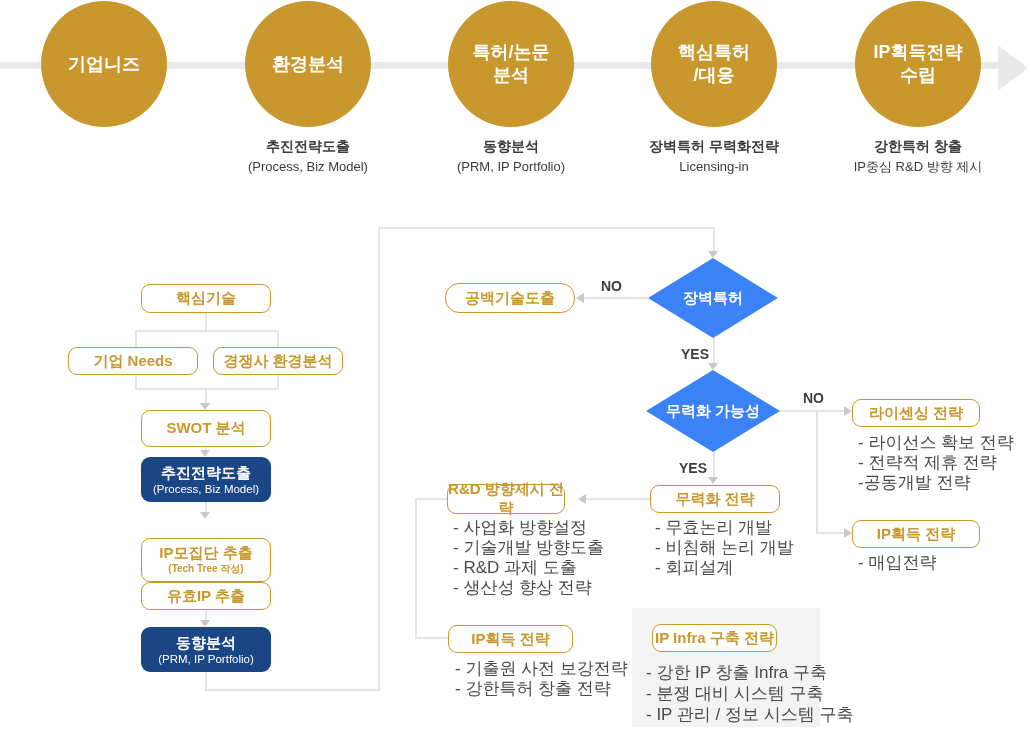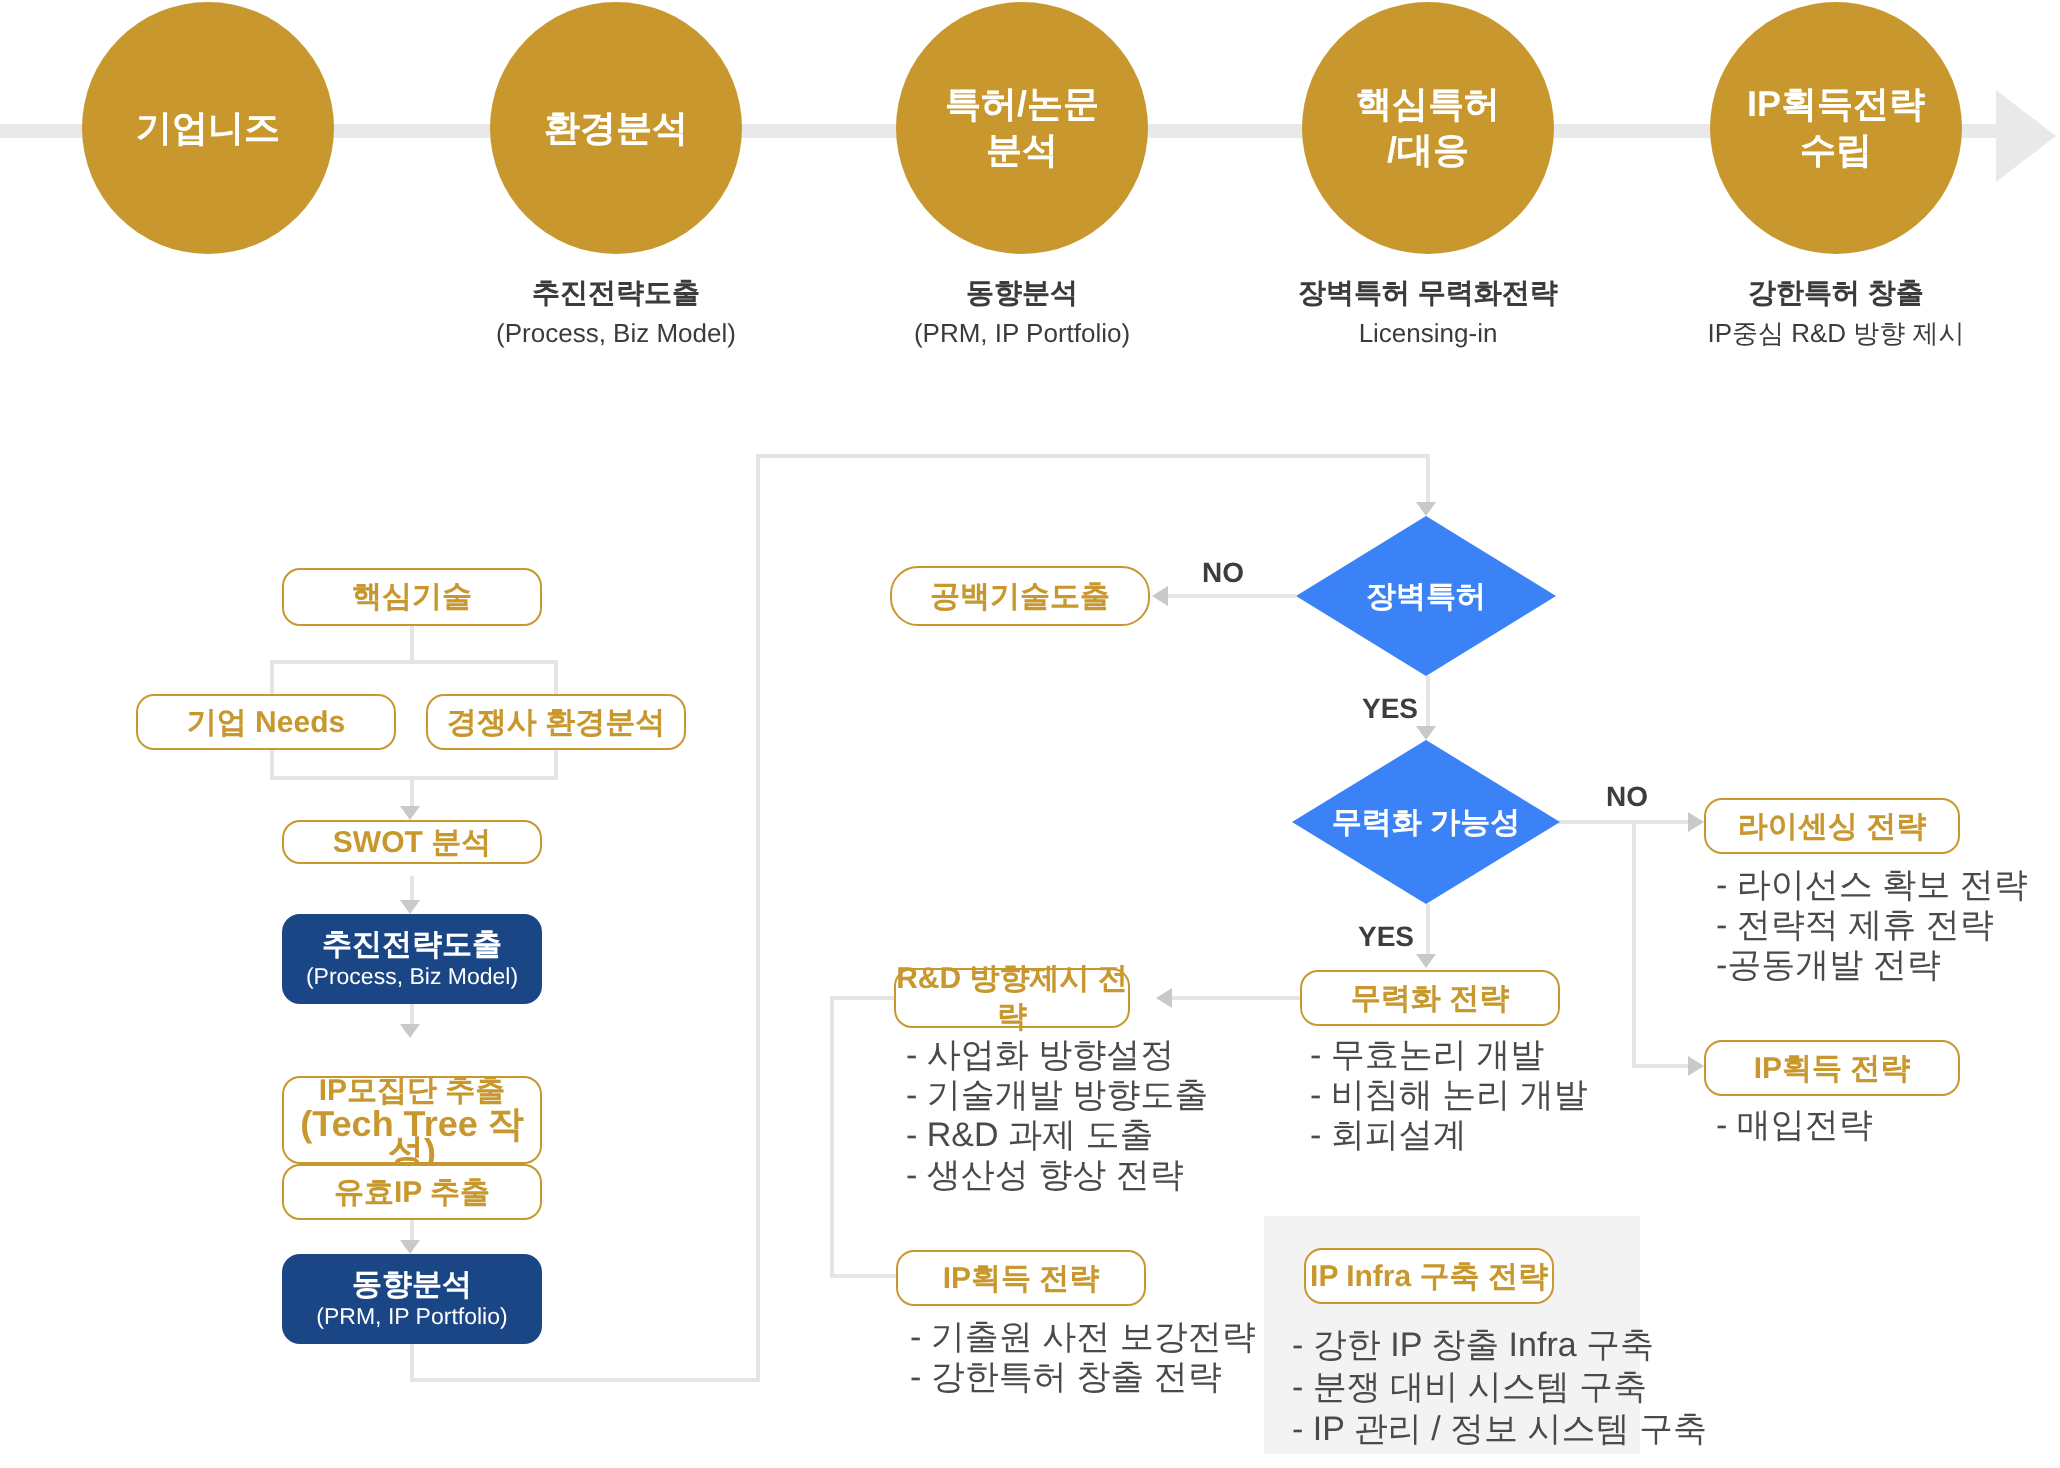--- a/index.html
+++ b/index.html
@@ -32,21 +32,21 @@
     border-right:8px solid #C9C9C9; }
   .ar-r { position:absolute; width:0; height:0;
     border-top:5px solid transparent; border-bottom:5px solid transparent;
     border-left:8px solid #C9C9C9; }
   
   .gbox {
     position:absolute; border:1.5px solid #C8982F; border-radius:9px; background:#ffffff;
     color:#C8982F; font-weight:bold; font-size:15px;
     display:flex; align-items:center; justify-content:center; text-align:center;
   }
-  .gbox .sub { font-size:18px; font-weight:600; line-height:14px; margin-top:1px; }
+  .gbox .sub { font-size:10px; font-weight:600; line-height:14px; margin-top:1px; }
   .gbox .ttl { line-height:17px; }
   .gbox.two { flex-direction:column; }
   .nbox {
     position:absolute; border-radius:9px; background:#1B4685; color:#ffffff;
     display:flex; flex-direction:column; align-items:center; justify-content:center; text-align:center;
   }
   .nbox .ttl { font-size:15px; font-weight:bold; line-height:17px; }
   .nbox .sub { font-size:11.5px; font-weight:400; line-height:14px; margin-top:1px; }
   .diamond {
     position:absolute; background:#3b82f6; color:#ffffff;
@@ -137,21 +137,21 @@
 
   <div class="ln" style="left:414.5px;top:498px;width:33px;height:2px;"></div>
   <div class="ln" style="left:414.5px;top:498px;width:2px;height:141px;"></div>
   <div class="ln" style="left:414.5px;top:637px;width:34px;height:2px;"></div>
 
   <div class="panel"></div>
 
   <div class="gbox" style="left:141px;top:284px;width:130px;height:29px;">핵심기술</div>
   <div class="gbox" style="left:68px;top:347px;width:130px;height:28px;">기업 Needs</div>
   <div class="gbox" style="left:213px;top:347px;width:130px;height:28px;">경쟁사 환경분석</div>
-  <div class="gbox" style="left:141px;top:410px;width:130px;height:22px;">SWOT 분석</div>
+  <div class="gbox" style="left:141px;top:410px;width:130px;height:37px;">SWOT 분석</div>
 
   <div class="nbox" style="left:141px;top:457px;width:130px;height:45px;">
     <div class="ttl">추진전략도출</div>
     <div class="sub">(Process, Biz Model)</div>
   </div>
 
   <div class="gbox two" style="left:141px;top:538px;width:130px;height:44px;">
     <div class="ttl">IP모집단 추출</div>
     <div class="sub">(Tech Tree 작성)</div>
   </div>

